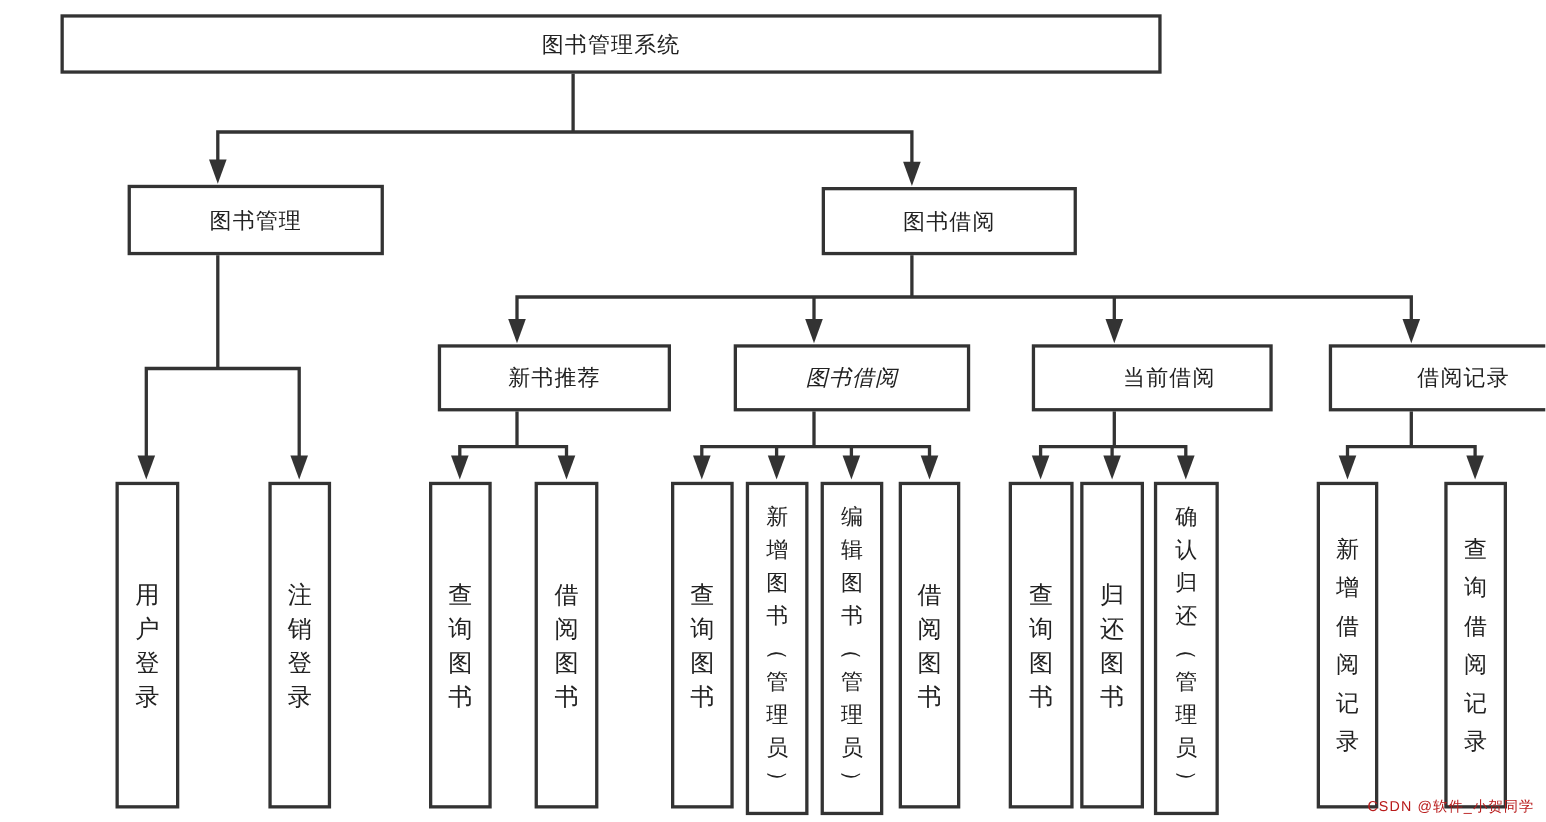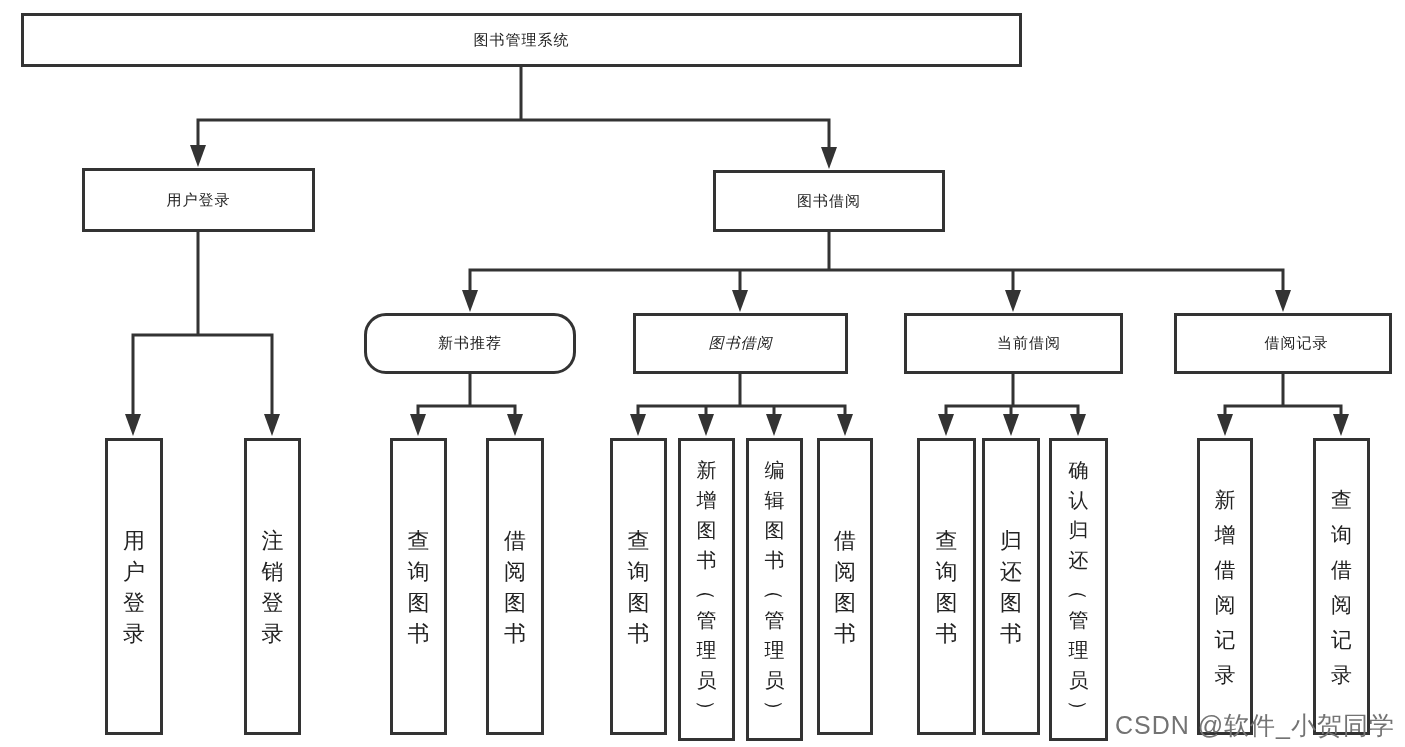--- a/index.html
+++ b/index.html
@@ -9,34 +9,34 @@
   .box{
     position:absolute;
     box-sizing:border-box;
     border:3px solid #333333;
     background:#ffffff;
     display:flex;
     align-items:center;
     justify-content:center;
     color:#222222;
   }
-  .hbox{font-size:15px;letter-spacing:1px;white-space:nowrap;}
+  .hbox{font-size:20px;letter-spacing:1px;white-space:nowrap;margin-left:34px;}
   .vbox{flex-direction:column;}
   .vbox span{display:block;text-align:center;width:100%;}
   .v4 span{line-height:31px;font-size:22px;}
   .v6 span{line-height:35px;font-size:21px;}
   .v9 span{line-height:30px;font-size:20px;}
   .vbox span.paren{transform:rotate(90deg);}
   #watermark{
     position:absolute;
     right:10px;
     bottom:5px;
-    font-size:25px;
+    font-size:13px;
     letter-spacing:1px;
-    color:#737373;
+    color:#b91c1c;
     white-space:nowrap;
   }
 </style>
 </head>
 <body>
 
 <div id="stage">
 
   <svg id="wires" viewBox="0 0 1405 747" xmlns="http://www.w3.org/2000/svg">
     <path fill="none" stroke="#333333" stroke-width="3" stroke-linecap="square" d="
@@ -65,24 +65,24 @@
       <polygon points="938,414 954,414 946,436"></polygon>
       <polygon points="1003,414 1019,414 1011,436"></polygon>
       <polygon points="1070,414 1086,414 1078,436"></polygon>
       <polygon points="1217,414 1233,414 1225,436"></polygon>
       <polygon points="1333,414 1349,414 1341,436"></polygon>
     </g>
   </svg>
 
   <div class="box hbox" style="left:21px;top:13px;width:1001px;height:54px;">图书管理系统</div>
 
-  <div class="box hbox" style="left:82px;top:168px;width:233px;height:64px;">用户登录</div>
+  <div class="box hbox" style="left:82px;top:168px;width:233px;height:64px;">图书管理</div>
   <div class="box hbox" style="left:713px;top:170px;width:232px;height:62px;">图书借阅</div>
 
-  <div class="box hbox" style="left:364px;top:313px;width:212px;height:61px;border-radius:22px;">新书推荐</div>
+  <div class="box hbox" style="left:364px;top:313px;width:212px;height:61px;">新书推荐</div>
   <div class="box hbox" style="left:633px;top:313px;width:215px;height:61px;font-style:italic;">图书借阅</div>
   <div class="box hbox" style="left:904px;top:313px;width:219px;height:61px;padding-left:31px;">当前借阅</div>
   <div class="box hbox" style="left:1174px;top:313px;width:218px;height:61px;padding-left:27px;">借阅记录</div>
 
   <div class="box vbox v4" style="left:105px;top:438px;width:58px;height:297px;">
       <span>用</span>
       <span>户</span>
       <span>登</span>
       <span>录</span>
     </div>

